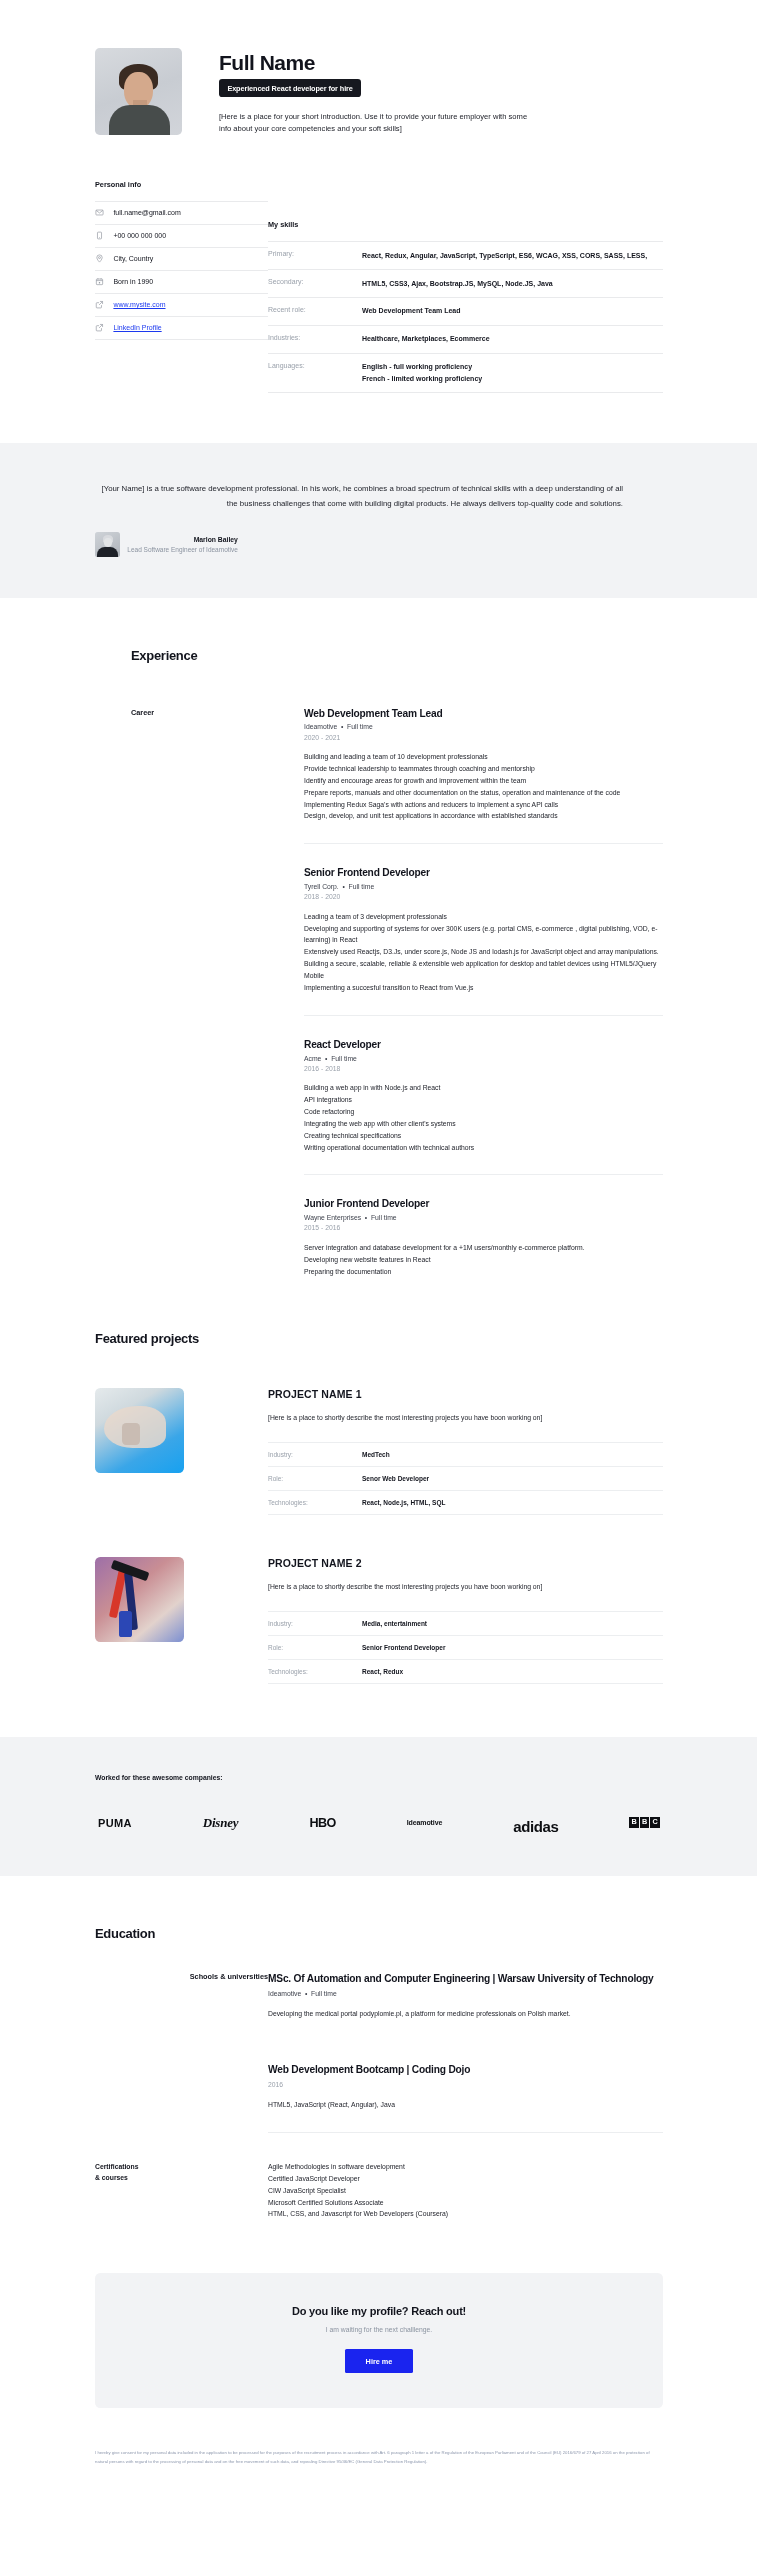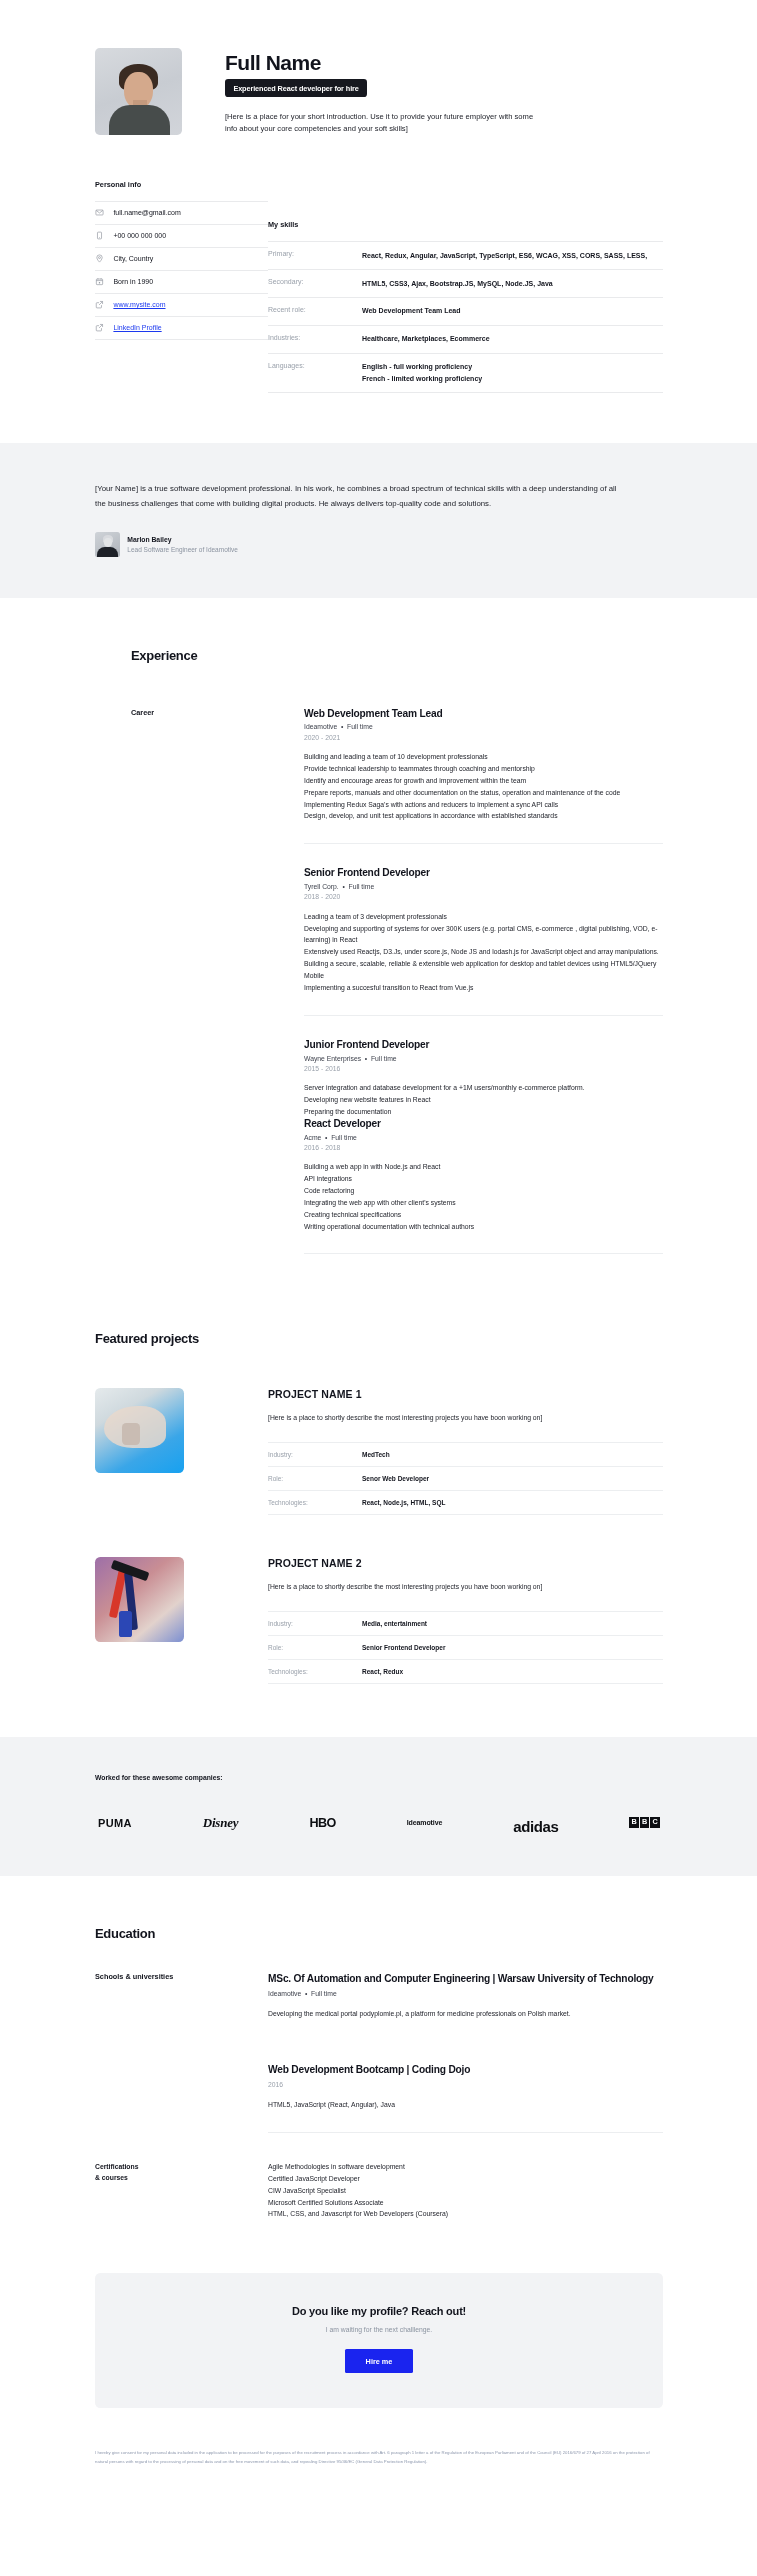--- a/index.html
+++ b/index.html
@@ -11,21 +11,21 @@
     -webkit-font-smoothing: antialiased;
   }
   .page { width: 758px; margin: 0 auto; }
 
   .band-white { background: #ffffff; }
   .band-grey  { background: #f2f3f5; }
 
   .wrap { width: 568px; margin: 0 auto; position: relative; }
 
   
-  .header { padding: 48px 0 0 0; display: flex; gap: 14px; }
+  .header { padding: 48px 0 0 0; display: flex; gap: 8px; }
   .avatar-col { width: 116px; flex: 0 0 116px; }
   .avatar {
     width: 87px; height: 87px; border-radius: 4.7px;
     background: linear-gradient(160deg,#d7dade 0%,#c8ccd2 50%,#d2d5da 100%);
     position: relative; overflow: hidden;
   }
   .av-hair { position:absolute; left:24px; top:15.7px; width:39px; height:27px; background:#3a2b22; border-radius:48% 48% 30% 30%; }
   .av-face { position:absolute; left:29px; top:24px; width:29px; height:37px; background:#d4a98c; border-radius:46% 46% 48% 48%; }
   .av-body { position:absolute; left:13.6px; top:57px; width:61px; height:32px; background:#474c4b; border-radius:21px 21px 0 0; }
   .av-neck { position:absolute; left:38px; top:52px; width:13.6px; height:10.5px; background:#c49a7e; }
@@ -65,21 +65,21 @@
   .skills { border-top: 0.5px solid #e9eaec; }
   .sk-row {
     display: flex; align-items: flex-start; gap: 0;
     padding: 7.8px 0 7.8px 0; border-bottom: 0.5px solid #e9eaec;
     min-height: 25px;
   }
   .sk-key { width: 94px; flex: 0 0 94px; font-size: 7px; color: #9aa1ab; padding-top: 0.5px; }
   .sk-val { flex: 1; font-size: 7px; font-weight: 700; color: #12141d; line-height: 1.62; }
 
   
-  .testi { padding: 39px 0 41px 0; }
+  .testi { padding: 39px 0 41px 0; text-align: right; }
   .testi-text { font-size: 7.8px; line-height: 1.92; color: #22242c; max-width: 528px; }
   .testi-person { display: flex; align-items: center; gap: 7.3px; margin-top: 20px; }
   .testi-avatar {
     width: 25px; height: 25px; border-radius: 2.6px; overflow: hidden; position: relative;
     background: linear-gradient(150deg,#cfd3d8,#aeb3ba);
   }
   .ta-h { position:absolute; left:7.8px; top:3.1px; width:10.5px; height:7.8px; background:#d8dade; border-radius:46% 46% 22% 22%; }
   .ta-f { position:absolute; left:9px; top:6.3px; width:8.4px; height:9.4px; background:#e2e4e6; border-radius:44%; }
   .ta-b { position:absolute; left:2.1px; top:15px; width:21px; height:11.5px; background:#1d2027; border-radius:7.8px 7.8px 0 0; }
   .testi-name { font-size: 6.8px; font-weight: 700; color: #12141d; }
@@ -138,21 +138,21 @@
   .logo-disney { font-size: 13px; font-style: italic; font-family: "Liberation Serif", serif; font-weight: 700; letter-spacing: -0.2px; }
   .logo-hbo { font-size: 12.6px; font-weight: 900; letter-spacing: -0.6px; }
   .logo-idea { font-size: 7px; font-weight: 600; letter-spacing: -0.1px; }
   .logo-adidas { font-size: 15px; font-weight: 900; letter-spacing: -0.4px; position: relative; padding-top: 8.4px; }
   .logo-bbc { display: flex; gap: 1px; }
   .logo-bbc span { background:#0d0e12; color:#fff; font-size:7.3px; font-weight:900; padding:1px 2.1px; line-height:1.15; }
 
   
   .education { padding: 50px 0 0 0; }
   .edu-body { display: flex; margin-top: 31px; }
-  .edu-aside { width: 173px; flex: 0 0 173px; }
+  .edu-aside { width: 173px; flex: 0 0 173px; text-align: right; }
   .edu-list { flex: 1; }
   .edu-item { padding-bottom: 21px; border-bottom: 0.5px solid #eceef0; margin-bottom: 23px; }
   .edu-item.last { border-bottom: none; }
   .edu-title { font-size: 10.2px; font-weight: 700; letter-spacing: -0.2px; color: #12141d; line-height: 1.34; }
   .edu-year { font-size: 6.8px; color: #9aa1ab; margin-top: 4.2px; }
   .edu-meta { font-size: 6.8px; color: #3b3f4a; margin-top: 4.2px; }
   .edu-meta .dot { display:inline-block; margin: 0 3.7px; }
   .edu-desc { font-size: 6.8px; color: #22242c; margin-top: 10.5px; line-height: 1.75; max-width: 366px; }
 
   .certs-body { display: flex; padding-top: 5.2px; padding-bottom: 47px; }
@@ -357,49 +357,49 @@
               <div class="exp-years">2018 - 2020</div>
               <ul class="exp-points">
                 <li>Leading a team of 3 development professionals</li>
                 <li>Developing and supporting of systems for over 300K users (e.g. portal CMS, e-commerce , digital publishing, VOD, e-learning) in React</li>
                 <li>Extensively used Reactjs, D3.Js, under score.js, Node JS and lodash.js for JavaScript object and array manipulations.</li>
                 <li>Building a secure, scalable, reliable &amp; extensible web application for desktop and tablet devices using HTML5/JQuery Mobile</li>
                 <li>Implementing a succesful transition to React from Vue.js</li>
               </ul>
             </div>
 
-            <div class="exp-item last">
-              <div class="exp-title">Junior Frontend Developer</div>
-              <div class="exp-meta">
-                <span>Wayne Enterprises</span><span class="dot">•</span><span>Full time</span>
-              </div>
-              <div class="exp-years">2015 - 2016</div>
-              <ul class="exp-points">
-                <li>Server integration and database development for a +1M users/monthly e-commerce platform.</li>
-                <li>Developing new website features in React</li>
-                <li>Preparing the documentation</li>
-              </ul>
-            </div>
-
             <div class="exp-item">
               <div class="exp-title">React Developer</div>
               <div class="exp-meta">
                 <span>Acme</span><span class="dot">•</span><span>Full time</span>
               </div>
               <div class="exp-years">2016 - 2018</div>
               <ul class="exp-points">
                 <li>Building a web app in with Node.js and React</li>
                 <li>API integrations</li>
                 <li>Code refactoring</li>
                 <li>Integrating the web app with other client's systems</li>
                 <li>Creating technical specifications</li>
                 <li>Writing operational documentation with technical authors</li>
               </ul>
             </div>
 
+            <div class="exp-item last">
+              <div class="exp-title">Junior Frontend Developer</div>
+              <div class="exp-meta">
+                <span>Wayne Enterprises</span><span class="dot">•</span><span>Full time</span>
+              </div>
+              <div class="exp-years">2015 - 2016</div>
+              <ul class="exp-points">
+                <li>Server integration and database development for a +1M users/monthly e-commerce platform.</li>
+                <li>Developing new website features in React</li>
+                <li>Preparing the documentation</li>
+              </ul>
+            </div>
+
           </div>
         </div>
       </div>
 
       <div class="projects">
         <h2 class="section-title">Featured projects</h2>
 
         <div class="proj-item">
           <div class="proj-thumb-col">
             <div class="proj-thumb thumb-a">

